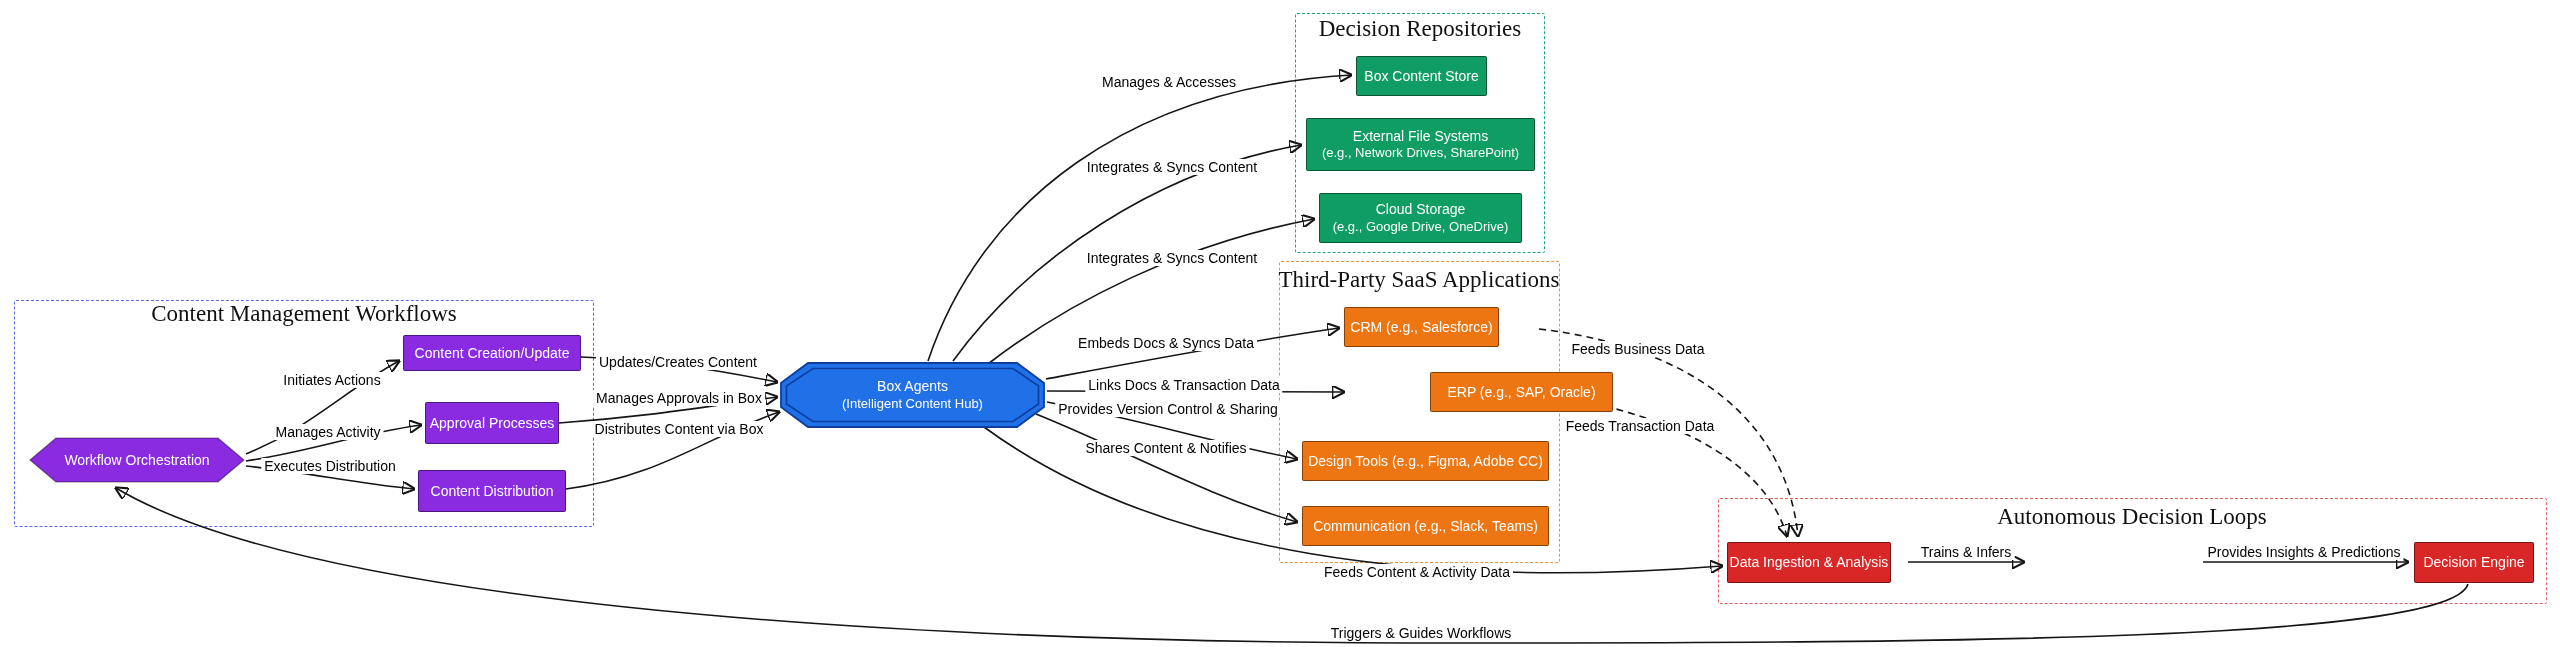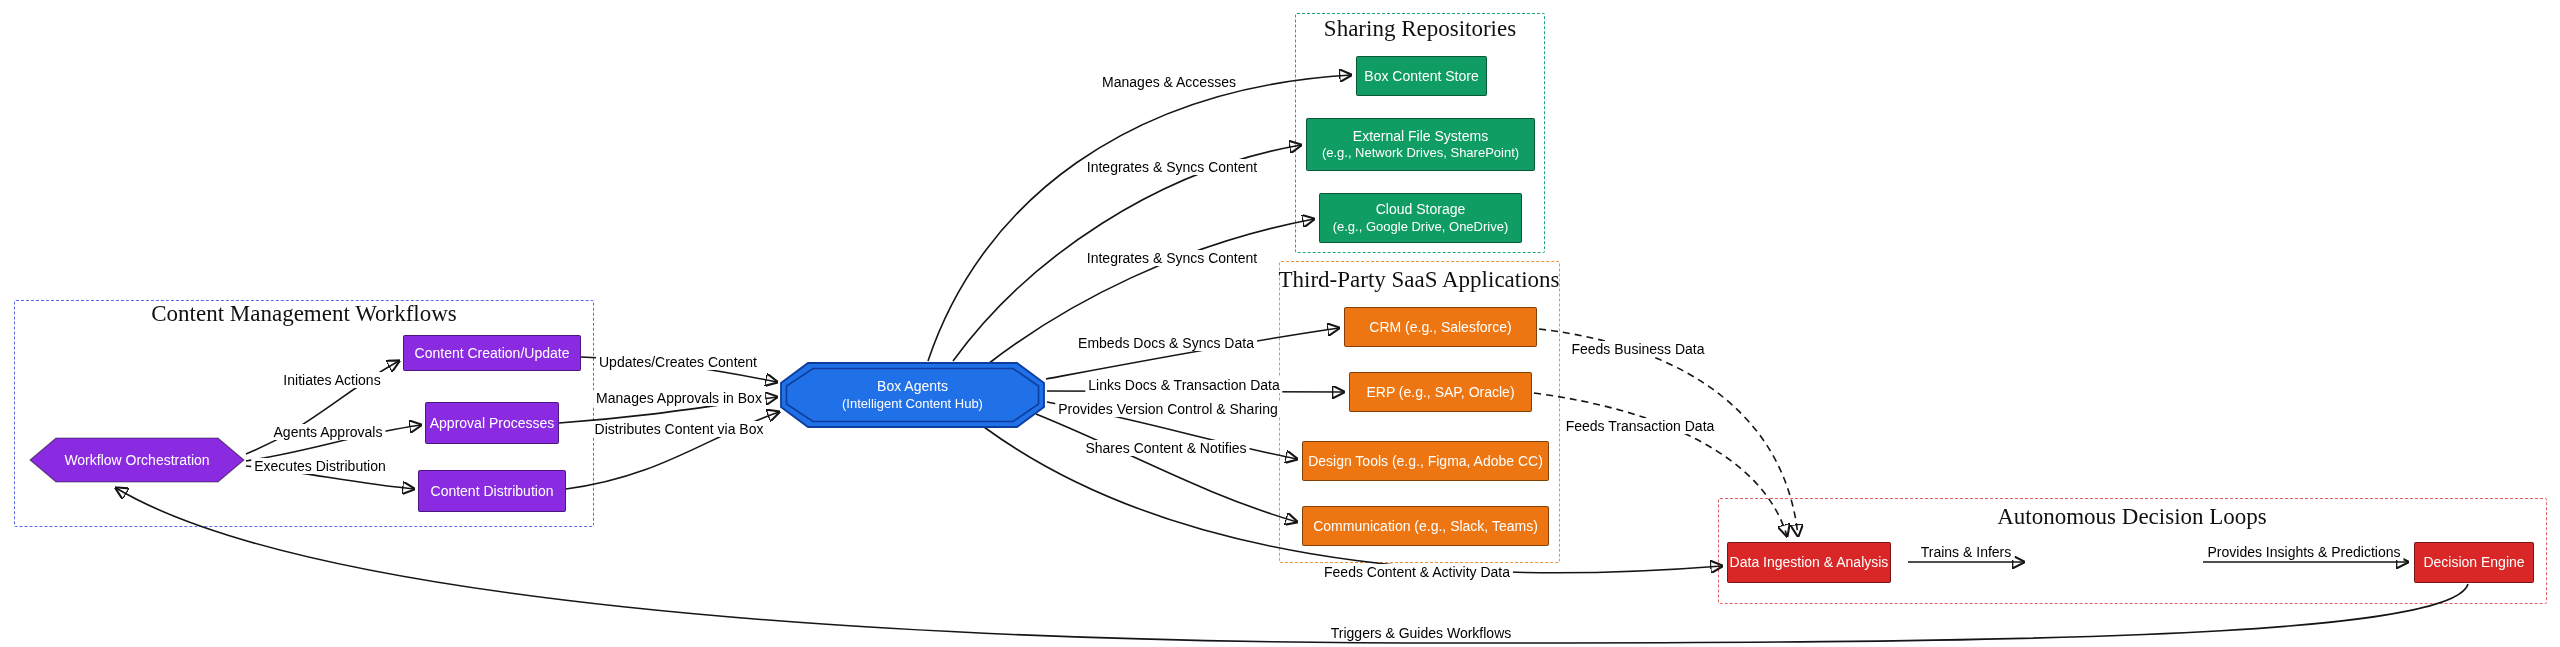--- a/index.html
+++ b/index.html
@@ -45,21 +45,21 @@
 <body>
 
 <div class="canvas">
 
   <div class="cluster workflows" style="left:14px; top:300px; width:580px; height:227px;"></div>
   <div class="cluster repositories" style="left:1295px; top:13px; width:250px; height:240px;"></div>
   <div class="cluster saas" style="left:1279px; top:261px; width:281px; height:302px;"></div>
   <div class="cluster decisions" style="left:1718px; top:498px; width:829px; height:106px;"></div>
 
   <div class="cluster-title" style="left:304px;  top:314px;">Content Management Workflows</div>
-  <div class="cluster-title" style="left:1420px; top:29px;">Sharing Repositories</div>
+  <div class="cluster-title" style="left:1420px; top:29px;">Decision Repositories</div>
   <div class="cluster-title" style="left:1419px; top:280px;">Third-Party SaaS Applications</div>
   <div class="cluster-title" style="left:2132px; top:517px;">Autonomous Decision Loops</div>
 
   <svg class="edges" viewBox="0 0 2560 647">
     <defs>
       <marker id="arrow" viewBox="0 0 10 10" refX="9" refY="5" markerWidth="13" markerHeight="13" orient="auto" markerUnits="userSpaceOnUse">
         <path d="M0,0 L10,5 L0,10 z" fill="#151515" stroke="none"></path>
       </marker>
     </defs>
     <path d="M 246,454 C 310,428 345,390 399,361" marker-end="url(#arrow)"></path>
@@ -77,22 +77,22 @@
     <path d="M 1036,414 C 1130,452 1202,494 1297,522" marker-end="url(#arrow)"></path>
     <path d="M 984,427 C 1160,556 1430,589 1722,566" marker-end="url(#arrow)"></path>
     <path d="M 1908,562 L 2024,562" marker-end="url(#arrow)"></path>
     <path d="M 2203,562 L 2408,562" marker-end="url(#arrow)"></path>
     <path class="dashed" d="M 1539,329 C 1692,347 1786,420 1798,536" marker-end="url(#arrow)"></path>
     <path class="dashed" d="M 1534,393 C 1662,410 1763,456 1787,536" marker-end="url(#arrow)"></path>
     <path d="M 2468,584 C 2452,640 1960,643 1450,643 C 840,643 300,598 116,488" marker-end="url(#arrow)"></path>
   </svg>
 
   <div class="edge-label" style="left:332px;  top:380px;">Initiates Actions</div>
-  <div class="edge-label" style="left:328px;  top:432px;">Agents Approvals</div>
-  <div class="edge-label" style="left:320px;  top:466px;">Executes Distribution</div>
+  <div class="edge-label" style="left:328px;  top:432px;">Manages Activity</div>
+  <div class="edge-label" style="left:330px;  top:466px;">Executes Distribution</div>
   <div class="edge-label" style="left:678px;  top:362px;">Updates/Creates Content</div>
   <div class="edge-label" style="left:679px;  top:398px;">Manages Approvals in Box</div>
   <div class="edge-label" style="left:679px;  top:429px;">Distributes Content via Box</div>
   <div class="edge-label" style="left:1169px; top:82px;">Manages &amp; Accesses</div>
   <div class="edge-label" style="left:1172px; top:167px;">Integrates &amp; Syncs Content</div>
   <div class="edge-label" style="left:1172px; top:258px;">Integrates &amp; Syncs Content</div>
   <div class="edge-label" style="left:1166px; top:343px;">Embeds Docs &amp; Syncs Data</div>
   <div class="edge-label" style="left:1168px; top:385px;margin-left:16px;">Links Docs &amp; Transaction Data</div>
   <div class="edge-label" style="left:1168px; top:409px;">Provides Version Control &amp; Sharing</div>
   <div class="edge-label" style="left:1166px; top:448px;">Shares Content &amp; Notifies</div>
@@ -154,27 +154,27 @@
     </span>
   </div>
 
   <div class="node rect bg-repo" style="left:1319px; top:193px; width:203px; height:50px;">
     <span class="node-text">
       <span>Cloud Storage</span>
       <span class="line2">(e.g., Google Drive, OneDrive)</span>
     </span>
   </div>
 
-  <div class="node rect bg-saas" style="left:1344px; top:307px; width:193px; height:40px;">
+  <div class="node rect bg-saas" style="left:1344px; top:307px; width:155px; height:40px;">
     <span class="node-text">
         <span>CRM (e.g., Salesforce)</span>
       </span>
   </div>
 
-  <div class="node rect bg-saas" style="left:1349px; top:372px; width:183px; height:40px;">
+  <div class="node rect bg-saas" style="left:1430px; top:372px; width:183px; height:40px;">
     <span class="node-text">
         <span>ERP (e.g., SAP, Oracle)</span>
       </span>
   </div>
 
   <div class="node rect bg-saas" style="left:1302px; top:441px; width:247px; height:40px;">
     <span class="node-text">
         <span>Design Tools (e.g., Figma, Adobe CC)</span>
       </span>
   </div>

